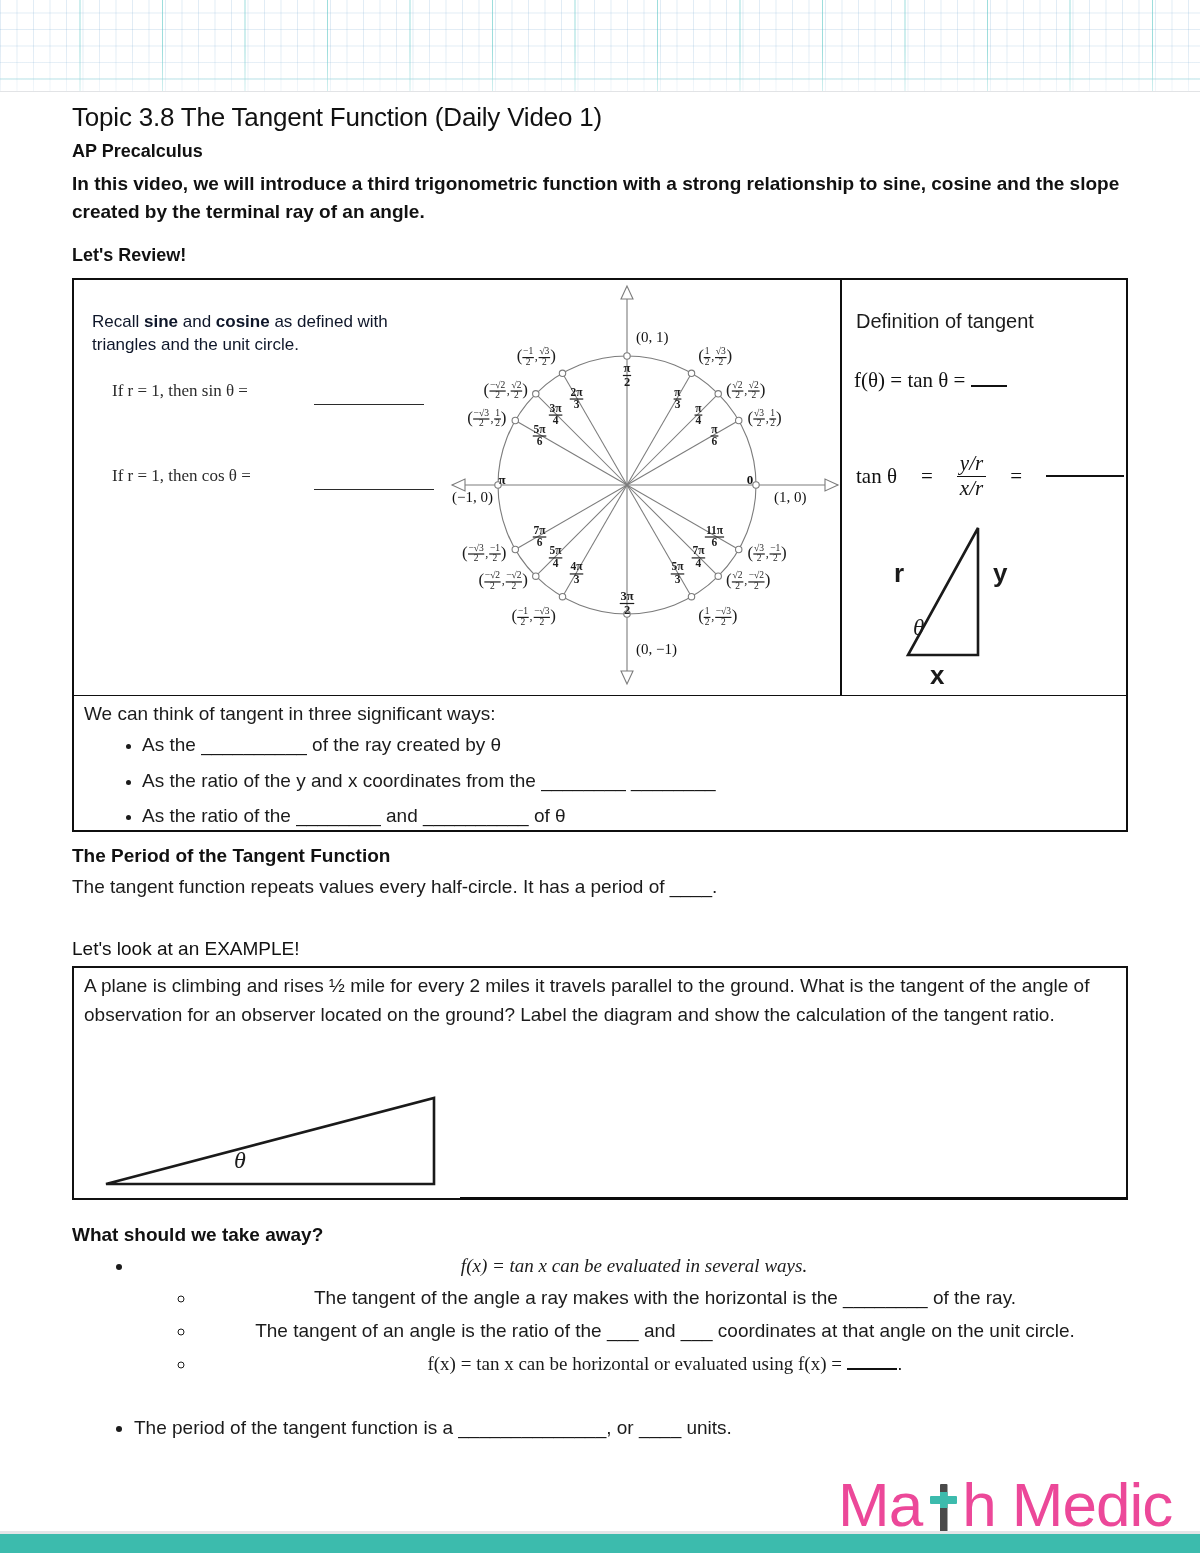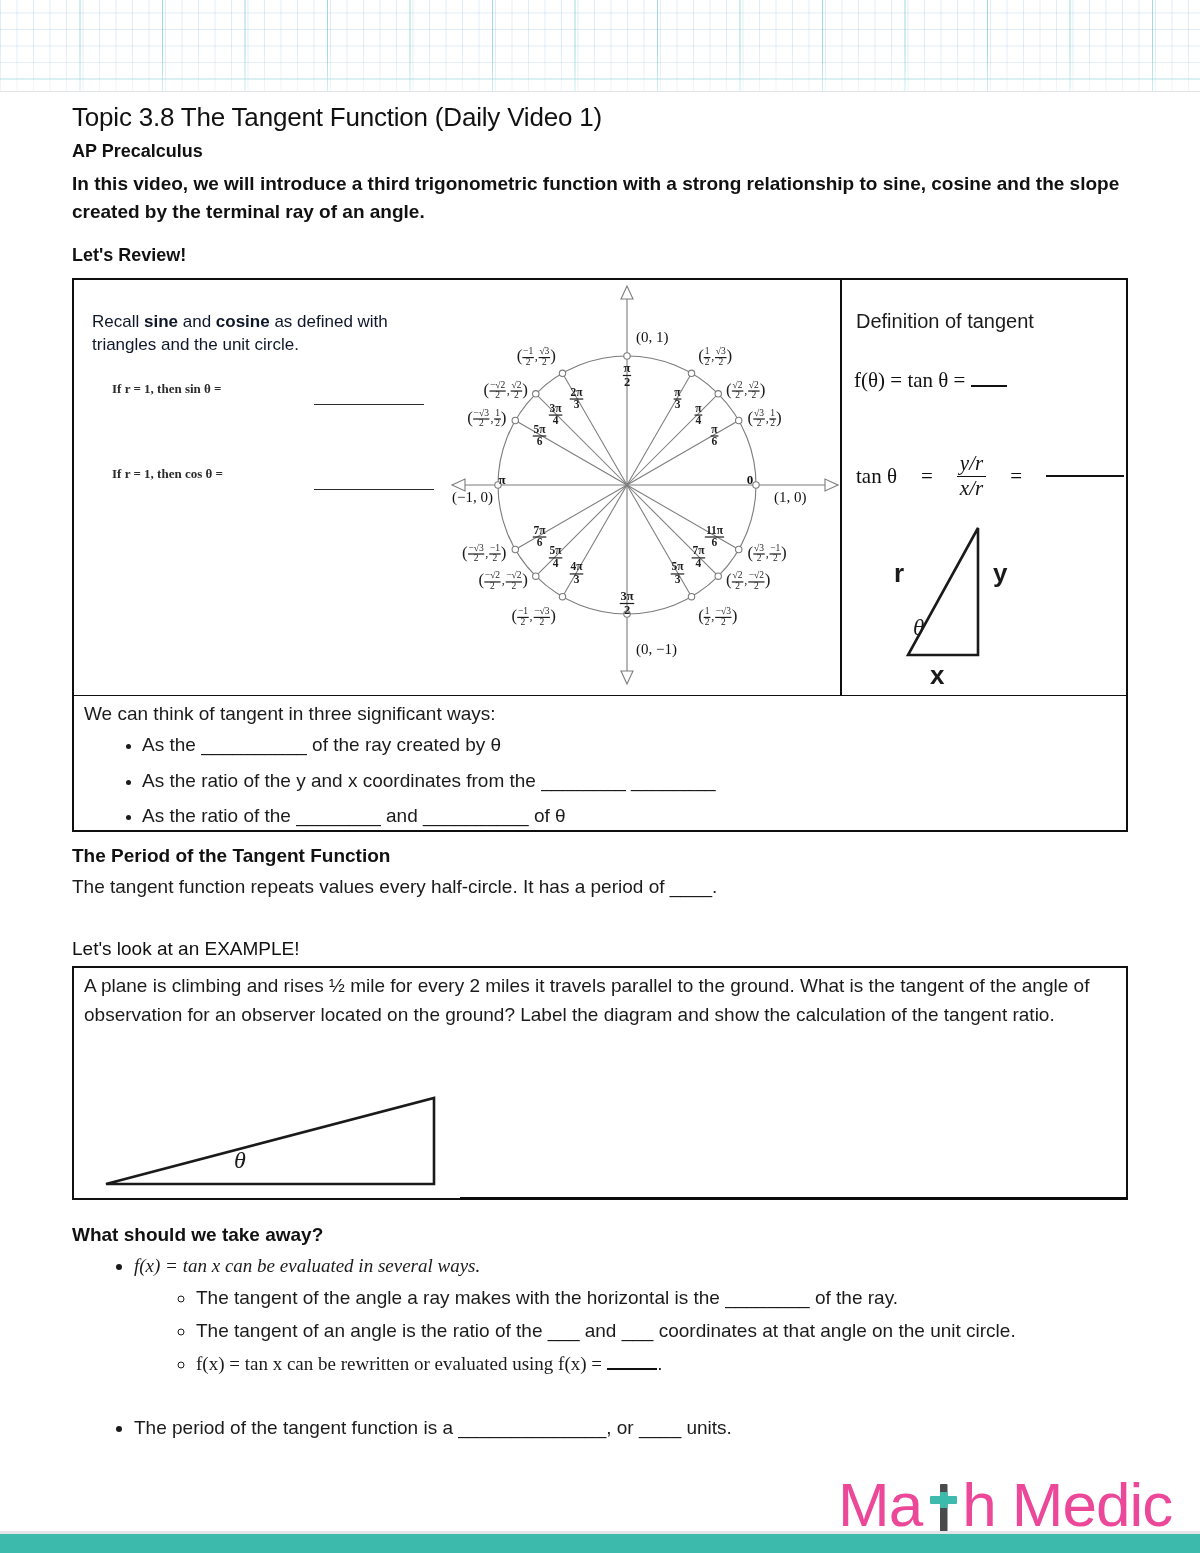--- a/index.html
+++ b/index.html
@@ -65,23 +65,22 @@
   }
 
   .recall-text{
     position:absolute; left:92px; top:311px; width:330px;
     font-size:17px; line-height:1.33; color:#0f172a;
     font-family:"Liberation Sans", sans-serif;
   }
   .recall-text b{ font-weight:700; }
 
   .ifline{
-    position:absolute; font-size:13px; color:#2b2b2b;
+    position:absolute; font-size:17px; color:#2b2b2b;
     font-family:"Liberation Serif", serif;
-    font-weight:bold;
   }
   .blankline{
     display:inline-block; border-bottom:1.6px solid #2b2b2b;
     vertical-align:bottom;
   }
 
   
   .def-title{
     position:absolute; left:856px; top:310px;
     font-size:20px; color:#1b1b1b;
@@ -153,21 +152,21 @@
   }
 
   
   .takeaway-head{
     position:absolute; left:72px; top:1224px;
     font-size:19px; font-weight:700; color:#111;
   }
   .ta-l1{
     position:absolute; left:104px; top:1252px; width:1030px;
     margin:0; padding:0 0 0 30px; list-style:disc;
-    font-size:19px; color:#1b1b1b;
+    font-size:19px; color:#1b1b1b;text-align:center;
   }
   .ta-l1 > li{ line-height:1.48; margin-bottom:4px; }
   .ta-l2{
     margin:4px 0 0 0; padding:0 0 0 62px; list-style:circle;
     font-size:19px;
   }
   .ta-l2 > li{ line-height:1.52; margin-bottom:4px; }
   .ta-last{
     position:absolute; left:104px; top:1417px; width:1030px;
     margin:0; padding:0 0 0 30px; list-style:disc; font-size:19px; color:#1b1b1b;
@@ -478,21 +477,21 @@
 <div class="ex-theta">θ</div>
 
 <div class="takeaway-head">What should we take away?</div>
 <ul class="ta-l1">
   <li>
     <span class="serit">f(x)  =  tan x can be evaluated in several ways.</span>
     <ul class="ta-l2">
       <li>The tangent of the angle a ray makes with the horizontal is the ________ of the ray.</li>
       <li>The tangent of an angle is the ratio of the ___ and ___ coordinates at that angle on the unit circle.</li>
       <li>
-        <span class="ser">f(x) = tan x can be rewritten or evaluated using f(x) =</span>
+        <span class="ser">f(x) = tan x can be horizontal or evaluated using f(x) =</span>
         <span class="longdash" style="width:50px;"></span><span>.</span>
       </li>
     </ul>
   </li>
 </ul>
 <ul class="ta-last">
   <li>The period of the tangent function is a ______________, or ____ units.</li>
 </ul>
 
 <div id="logo">

